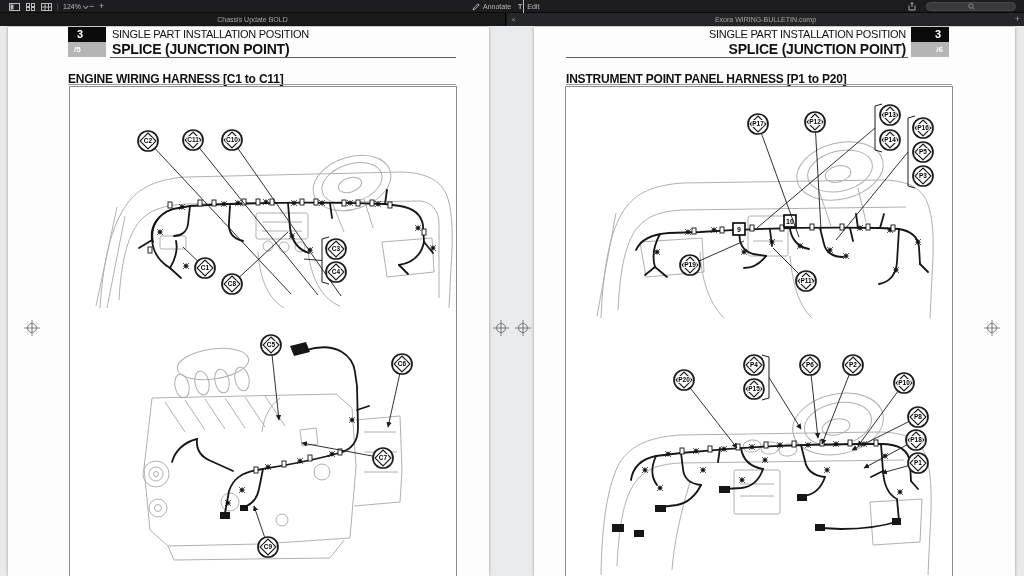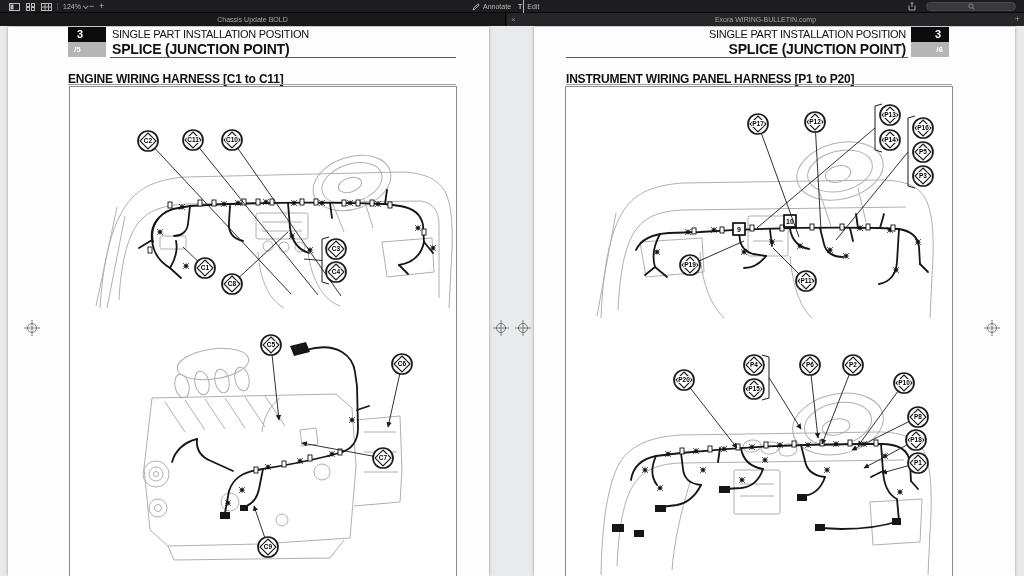--- a/index.html
+++ b/index.html
@@ -361,21 +361,21 @@
         </svg>
     </div>
   </div>
 
   <div id="pageR" class="page">
     <div class="doc-title" style="left:0;top:0;width:372px;text-align:right">SINGLE PART INSTALLATION POSITION</div>
     <div class="numbox black" style="left:377px;top:0;text-align:right;padding-right:8px">3</div>
     <div class="doc-sub" style="left:0;top:15px;width:372px;text-align:right">SPLICE (JUNCTION POINT)</div>
     <div class="numbox gray" style="left:377px;top:15px;text-align:right;padding-right:6px">/6</div>
     <div class="rule" style="left:32px;top:30px;width:342px"></div>
-    <div class="section" style="left:32px;top:45px">INSTRUMENT WIRING PANEL HARNESS [P1 to P20]</div>
+    <div class="section" style="left:32px;top:45px">INSTRUMENT POINT PANEL HARNESS [P1 to P20]</div>
     <div class="sec-underline" style="left:32px;top:57px;width:386px"></div>
     <div class="diagram-box" style="left:31px;top:59px;width:388px;height:491px">
       <svg id="svg-right" width="386" height="489" viewBox="566 87 386 489">
         <defs>
           <marker id="arrowR" markerWidth="7" markerHeight="7" refX="5.5" refY="3" orient="auto">
             <path d="M0,0 L6,3 L0,6 Z" fill="#1a1a1a"></path>
           </marker>
         </defs>
         <g id="art-right">
             <g stroke="#b0b0b0" stroke-width="1" fill="none">

